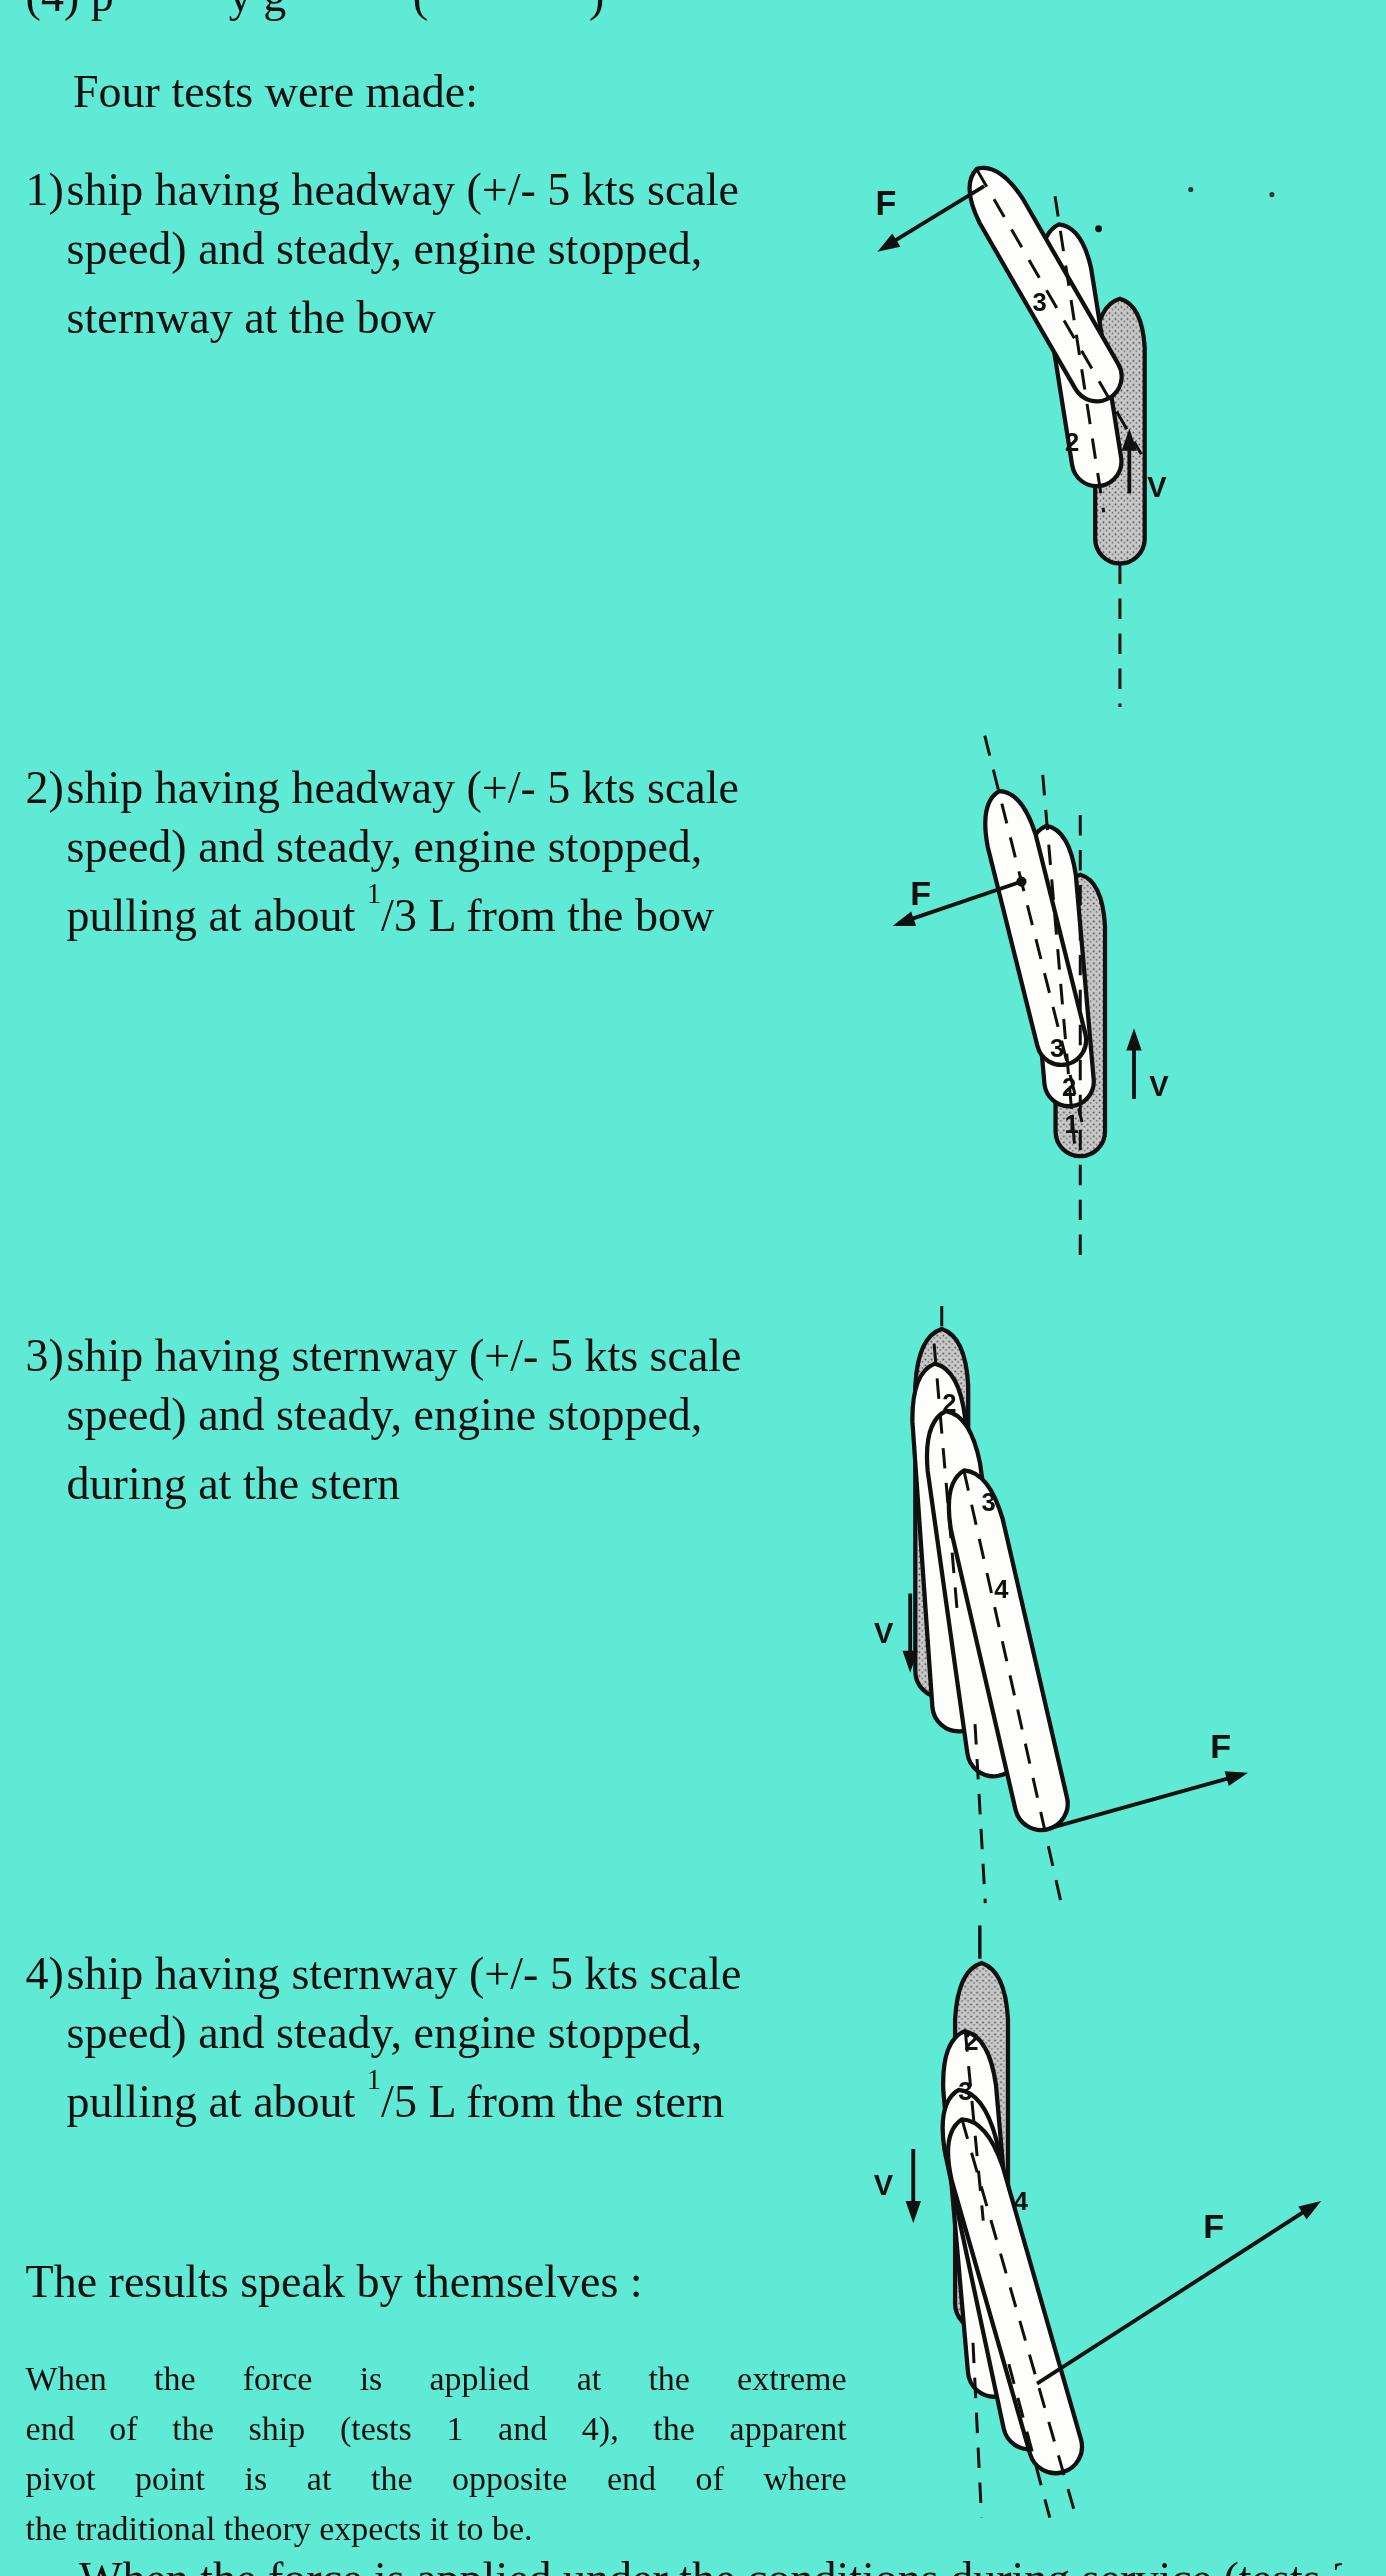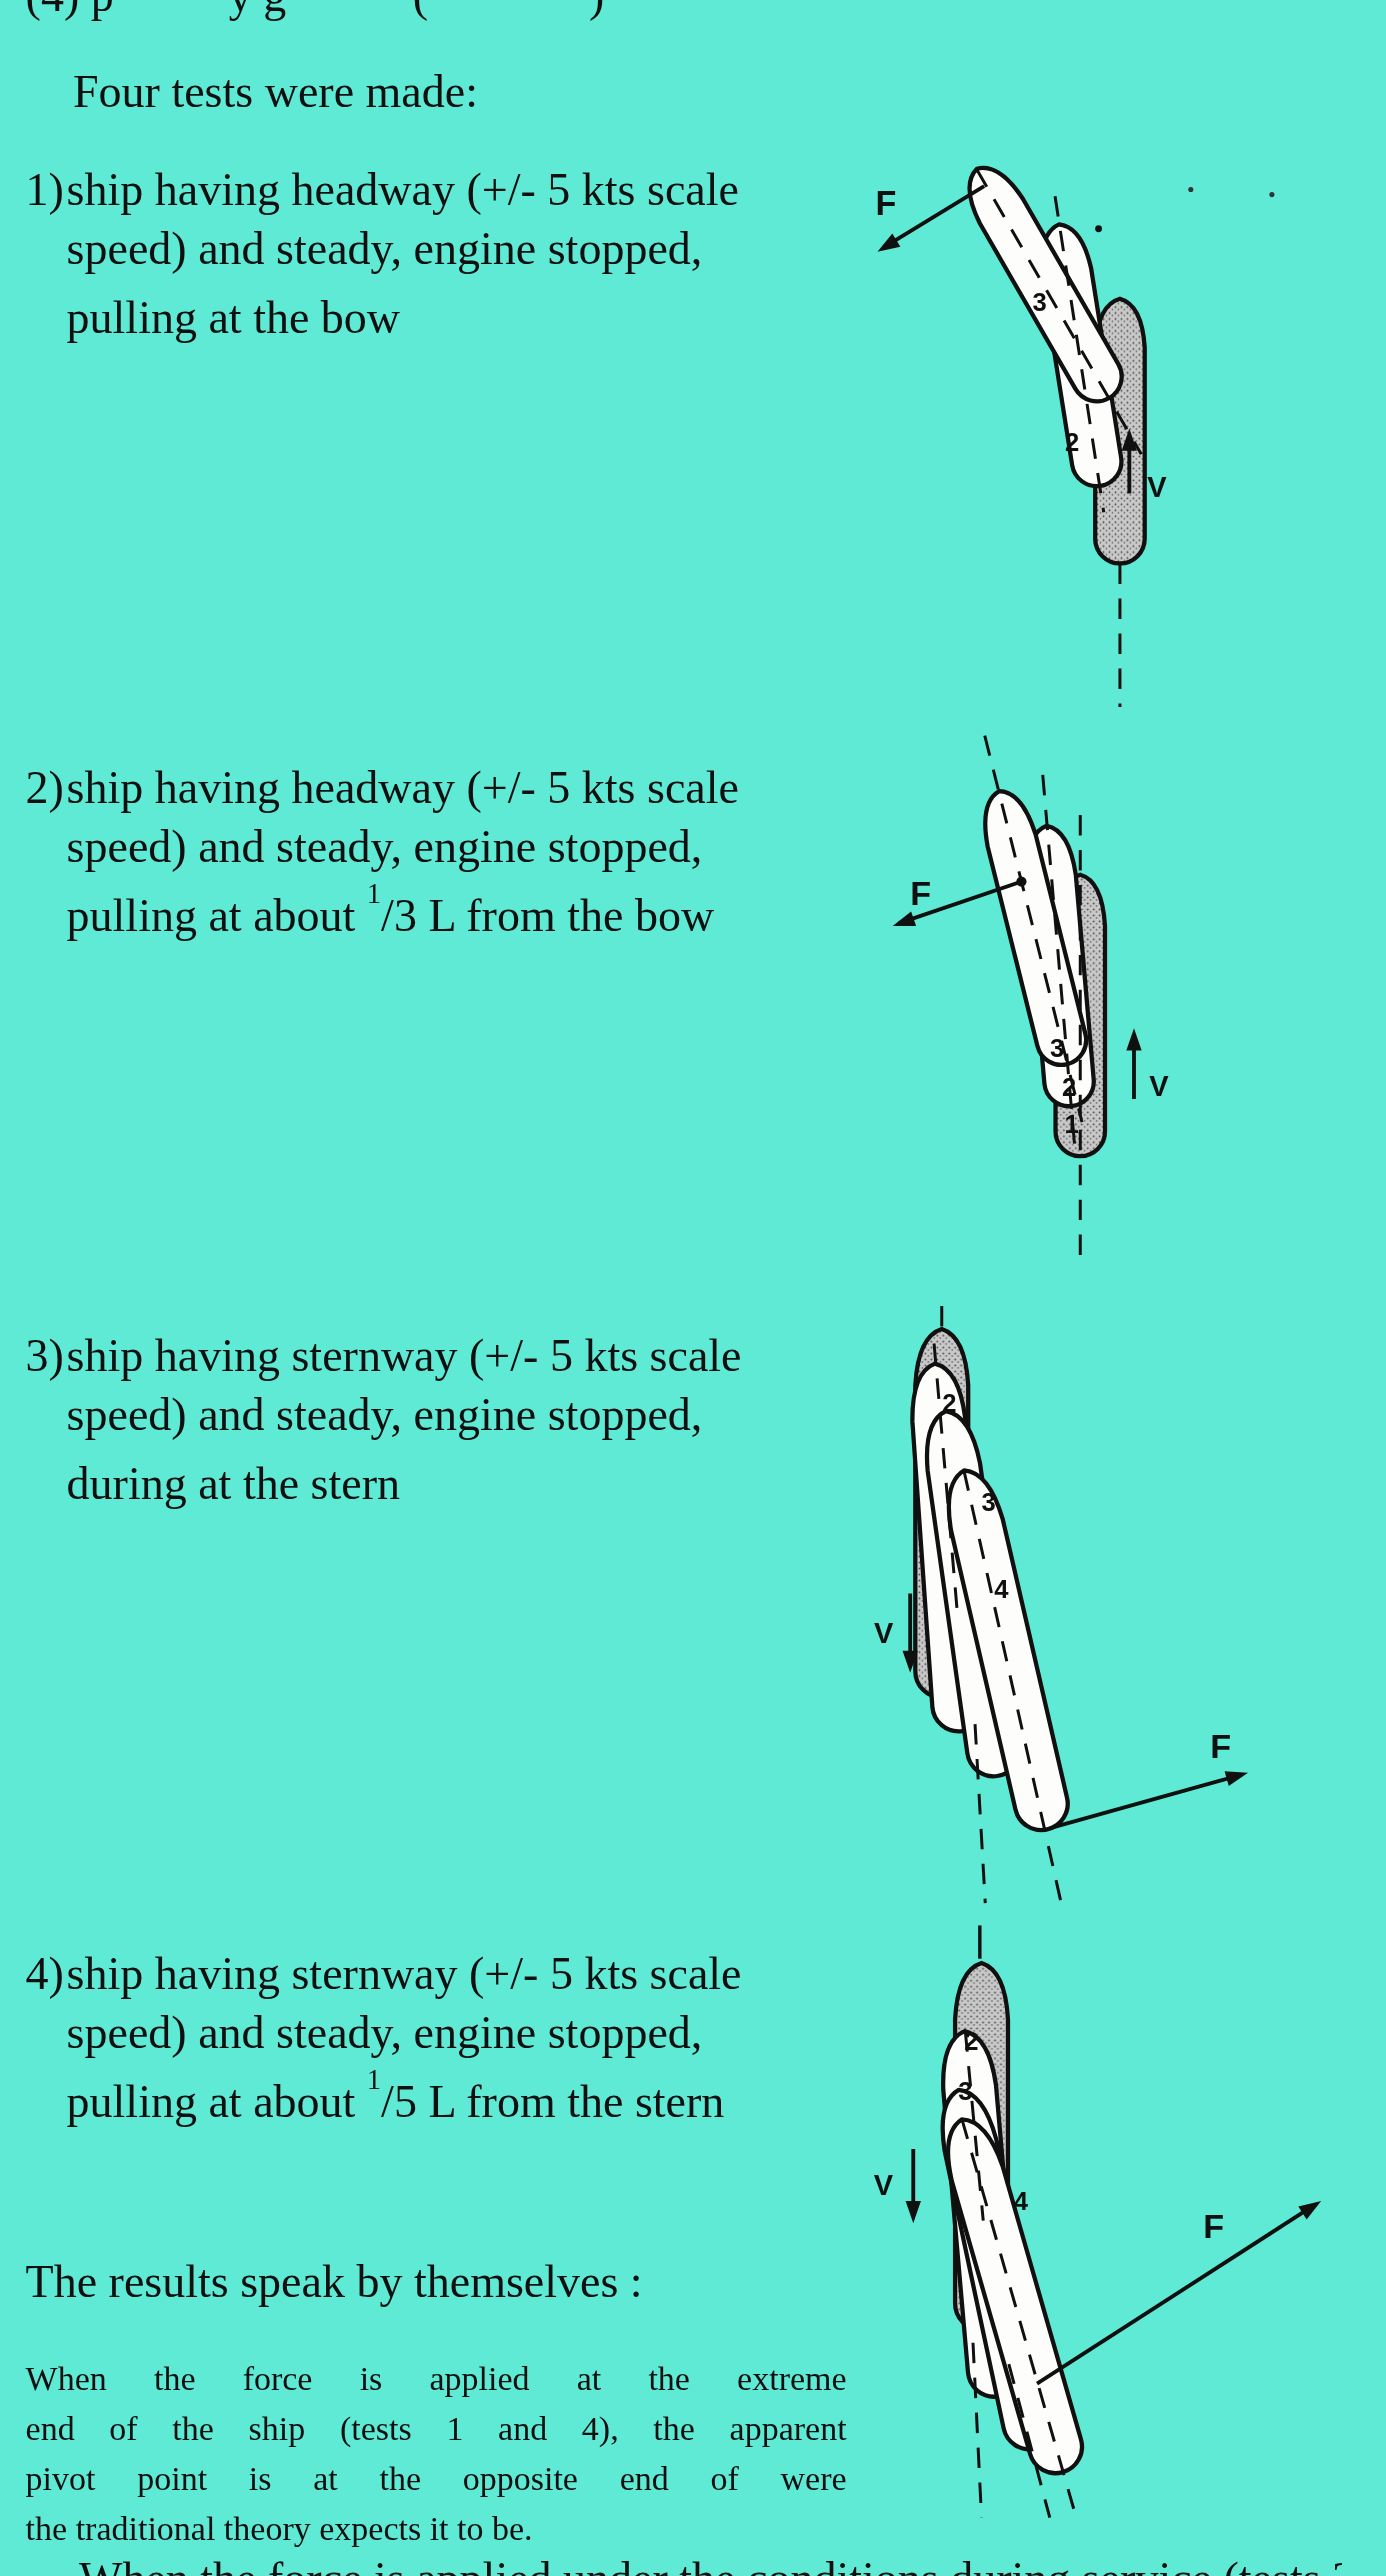--- a/index.html
+++ b/index.html
@@ -34,21 +34,21 @@
     <span class="inner">(4) p          y g           (              )</span>
   </div>
 
   <div class="intro">Four tests were made:</div>
 
   <div class="test-item" style="top:160px;">
     <span class="num">1)</span>
     <div class="lines">
       <div>ship having headway (+/- 5 kts scale</div>
       <div>speed) and steady, engine stopped,</div>
-      <div><span>pulling at the bow</span><sup class="frac"></sup><span></span></div>
+      <div><span>sternway at the bow</span><sup class="frac"></sup><span></span></div>
     </div>
   </div>
 
   <div class="test-item" style="top:758px;">
     <span class="num">2)</span>
     <div class="lines">
       <div>ship having headway (+/- 5 kts scale</div>
       <div>speed) and steady, engine stopped,</div>
       <div><span>pulling at about </span><sup class="frac">1</sup><span>/3 L from the bow</span></div>
     </div>
@@ -218,21 +218,21 @@
       <text class="lab" x="141" y="210" font-size="30" text-anchor="middle">3</text>
       <text class="lab" x="206" y="340" font-size="30" text-anchor="middle">4</text>
     </svg>
   </div>
 
   <div class="results-head">The results speak by themselves :</div>
 
   <div class="para">
     <div class="pline">When the force is applied at the extreme</div>
     <div class="pline">end of the ship (tests 1 and 4), the apparent</div>
-    <div class="pline">pivot point is at the opposite end of were</div>
+    <div class="pline">pivot point is at the opposite end of where</div>
     <div class="pline last">the traditional theory expects it to be.</div>
   </div>
 
   <div class="cut bottom-cut">
     <span class="inner">When the force is applied under the conditions during service (tests 2</span>
   </div>
 
 </div>
 
 

